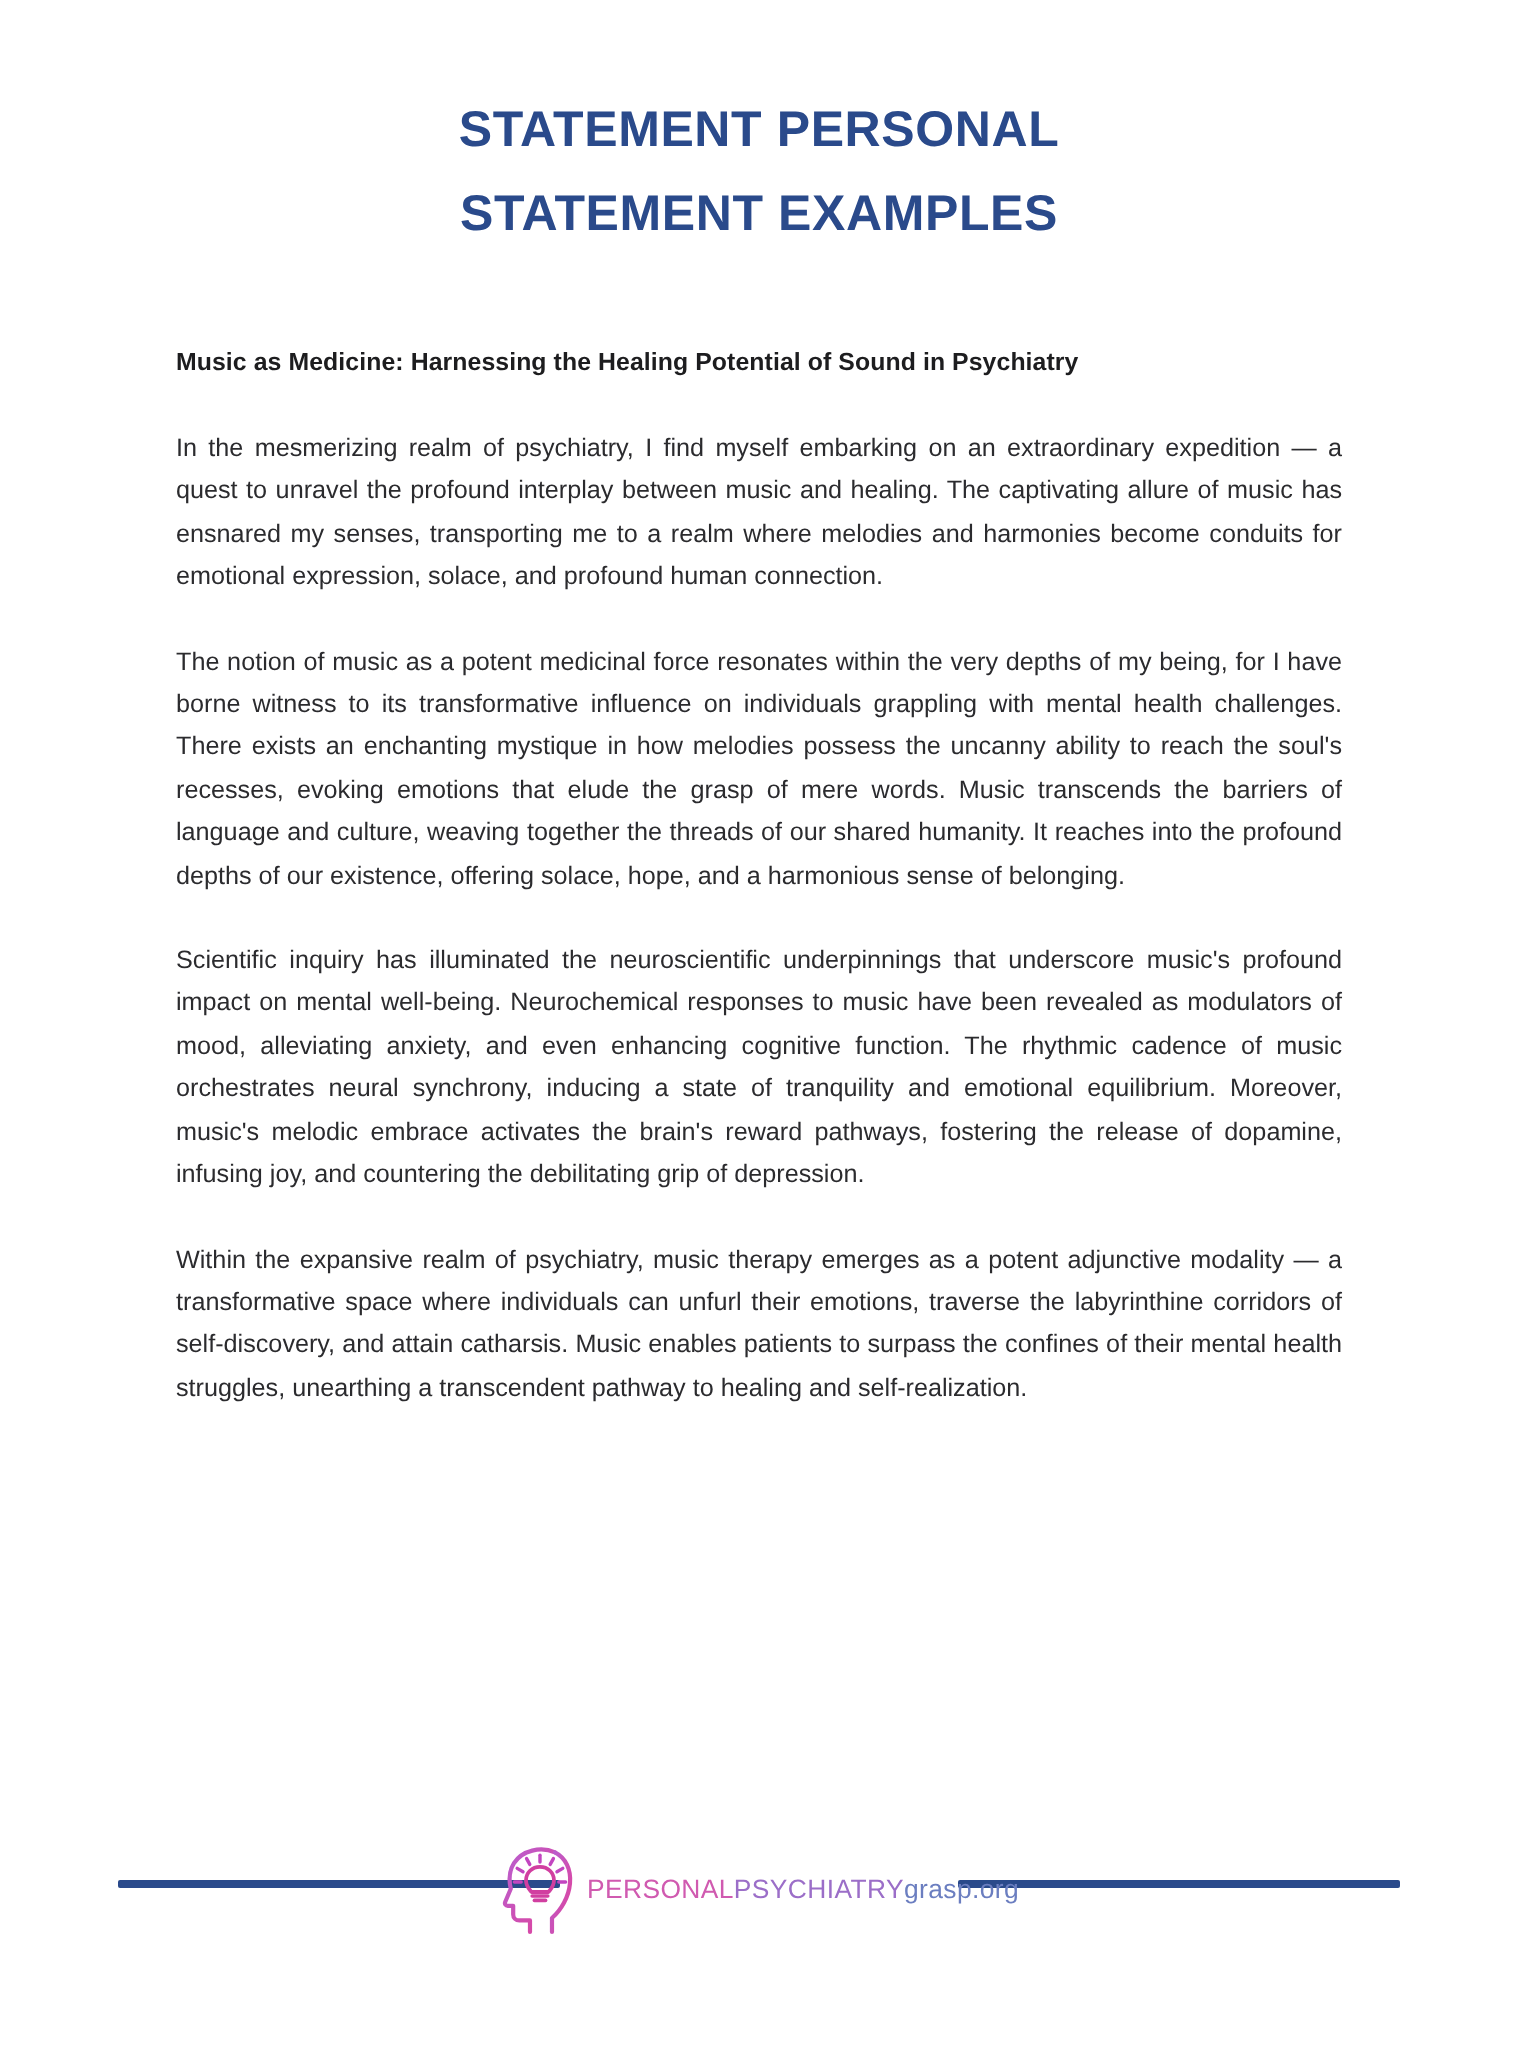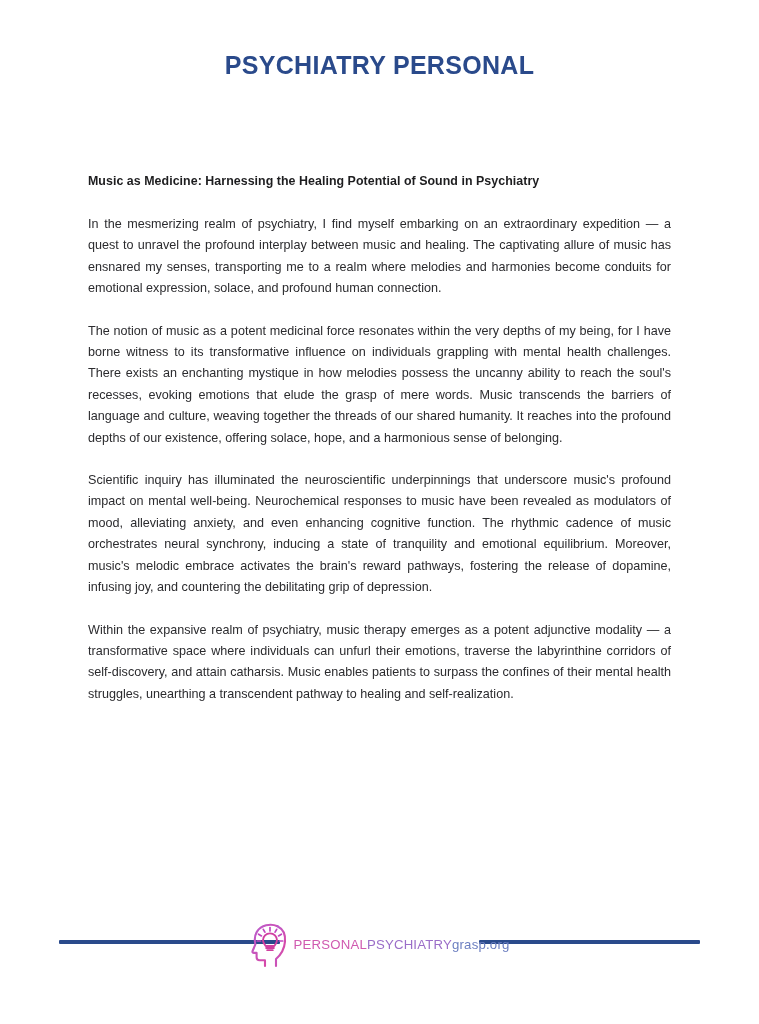--- a/index.html
+++ b/index.html
@@ -118,21 +118,22 @@
     color: #6b7ec0;
     letter-spacing: 0.2px;
   }
 </style>
 </head>
 <body>
 
 <div class="page">
 
   <div class="doc-title">
-    <span class="tline">PSYCHIATRY PERSONAL</span>
+    <span class="tline">STATEMENT PERSONAL</span>
+    <span class="tline">STATEMENT EXAMPLES</span>
   </div>
 
   <div class="content">
     <h2 class="essay-heading">Music as Medicine: Harnessing the Healing Potential of Sound in Psychiatry</h2>
 
     <p class="para">In the mesmerizing realm of psychiatry, I find myself embarking on an extraordinary expedition — a quest to unravel the profound interplay between music and healing. The captivating allure of music has ensnared my senses, transporting me to a realm where melodies and harmonies become conduits for emotional expression, solace, and profound human connection.</p>
     <p class="para">The notion of music as a potent medicinal force resonates within the very depths of my being, for I have borne witness to its transformative influence on individuals grappling with mental health challenges. There exists an enchanting mystique in how melodies possess the uncanny ability to reach the soul's recesses, evoking emotions that elude the grasp of mere words. Music transcends the barriers of language and culture, weaving together the threads of our shared humanity. It reaches into the profound depths of our existence, offering solace, hope, and a harmonious sense of belonging.</p>
     <p class="para">Scientific inquiry has illuminated the neuroscientific underpinnings that underscore music's profound impact on mental well-being. Neurochemical responses to music have been revealed as modulators of mood, alleviating anxiety, and even enhancing cognitive function. The rhythmic cadence of music orchestrates neural synchrony, inducing a state of tranquility and emotional equilibrium. Moreover, music's melodic embrace activates the brain's reward pathways, fostering the release of dopamine, infusing joy, and countering the debilitating grip of depression.</p>
     <p class="para">Within the expansive realm of psychiatry, music therapy emerges as a potent adjunctive modality — a transformative space where individuals can unfurl their emotions, traverse the labyrinthine corridors of self-discovery, and attain catharsis. Music enables patients to surpass the confines of their mental health struggles, unearthing a transcendent pathway to healing and self-realization.</p>
   </div>

